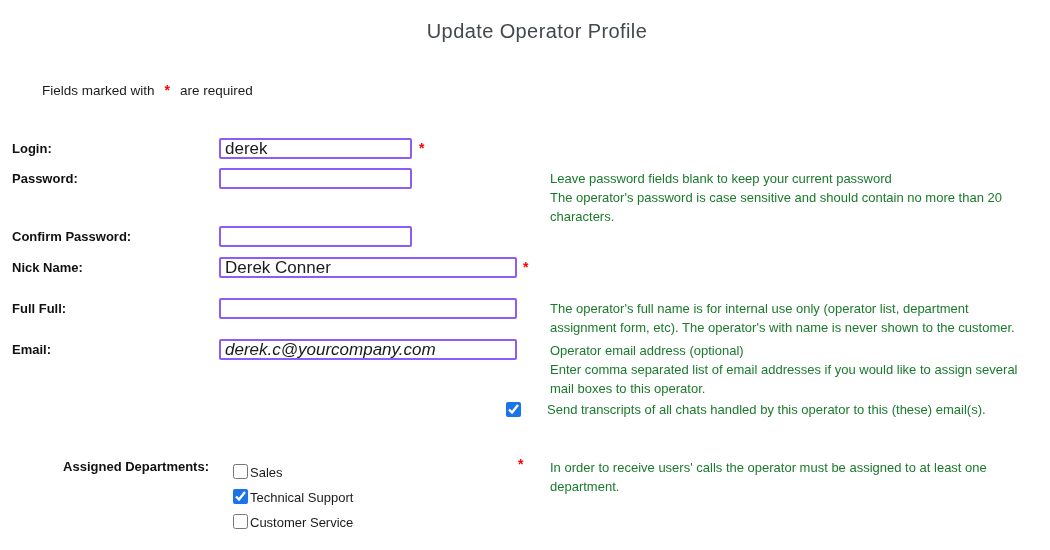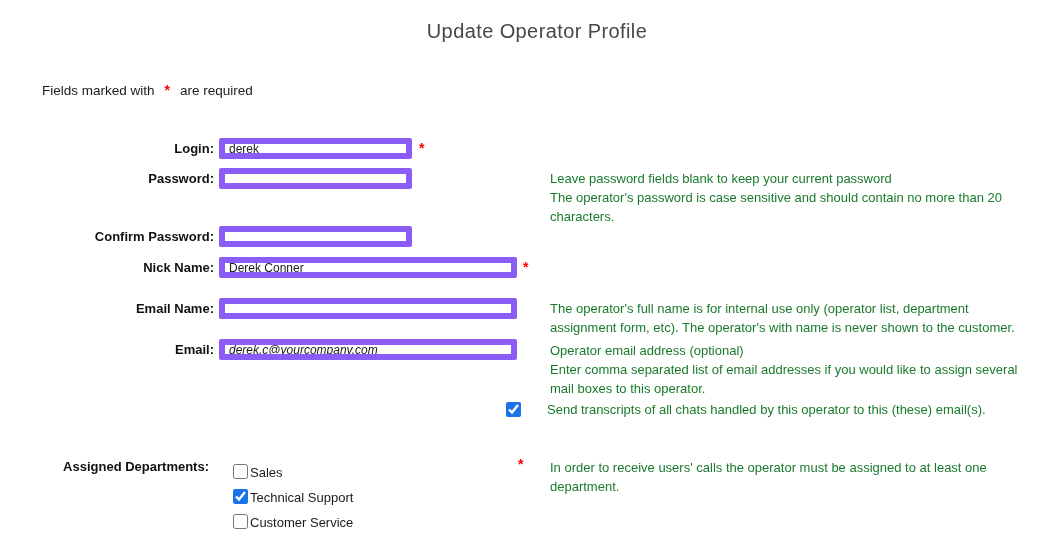--- a/index.html
+++ b/index.html
@@ -22,28 +22,28 @@
   .note{
     position:absolute;left:27px;top:70px;
     font-size:13.5px;color:#1b1b1b;white-space:nowrap;
   }
   .star{
     color:var(--required-star);font-weight:700;font-size:14px;
   }
   .note .star{margin:0 7px;}
 
   .row-label{
-    position:absolute;left:0;width:202px;text-align:right;
+    position:absolute;left:0;width:202px;
     font-size:13px;font-weight:700;color:#111;line-height:21px;white-space:nowrap;
   }
   .text-input{
     position:absolute;left:207px;height:21px;
-    border:6px solid #8b5cf6;border-radius:2px;background:#fff;
+    border:2px solid #8b5cf6;border-radius:2px;background:#fff;
     font-family:"Liberation Sans","DejaVu Sans",sans-serif;
-    font-size:12px;color:#1b1b1b;padding:1px 4px;outline:none;
+    font-size:17px;color:#1b1b1b;padding:1px 4px;outline:none;
   }
   .w-small{width:193px;}
   .w-large{width:298px;}
 
   .field-star{position:absolute;line-height:21px;}
 
   .help{
     position:absolute;left:535px;
     font-size:13px;line-height:16px;color:var(--help-text);
     white-space:nowrap;
@@ -82,21 +82,21 @@
     <div>characters.</div>
   </div>
 
   <div class="row-label" style="top:214px">Confirm Password:</div>
   <input class="text-input w-small" style="top: 214px;" type="password" value="">
 
   <div class="row-label" style="top:245px">Nick Name:</div>
   <input class="text-input w-large" style="top: 245px;" type="text" value="Derek Conner">
   <span class="star field-star" style="left:511px;top:245px">*</span>
 
-  <div class="row-label" style="top:286px">Email Name:</div>
+  <div class="row-label" style="top:286px">Full Full:</div>
   <input class="text-input w-large" style="top: 286px;" type="text" value="">
   <div class="help" style="top:286px">
     <div>The operator's full name is for internal use only (operator list, department</div>
     <div>assignment form, etc). The operator's with name is never shown to the customer.</div>
   </div>
 
   <div class="row-label" style="top:327px">Email:</div>
   <input class="text-input w-large" style="top: 327px; font-style: italic;" type="text" value="derek.c@yourcompany.com">
   <div class="help" style="top:328px">
     <div>Operator email address (optional)</div>

